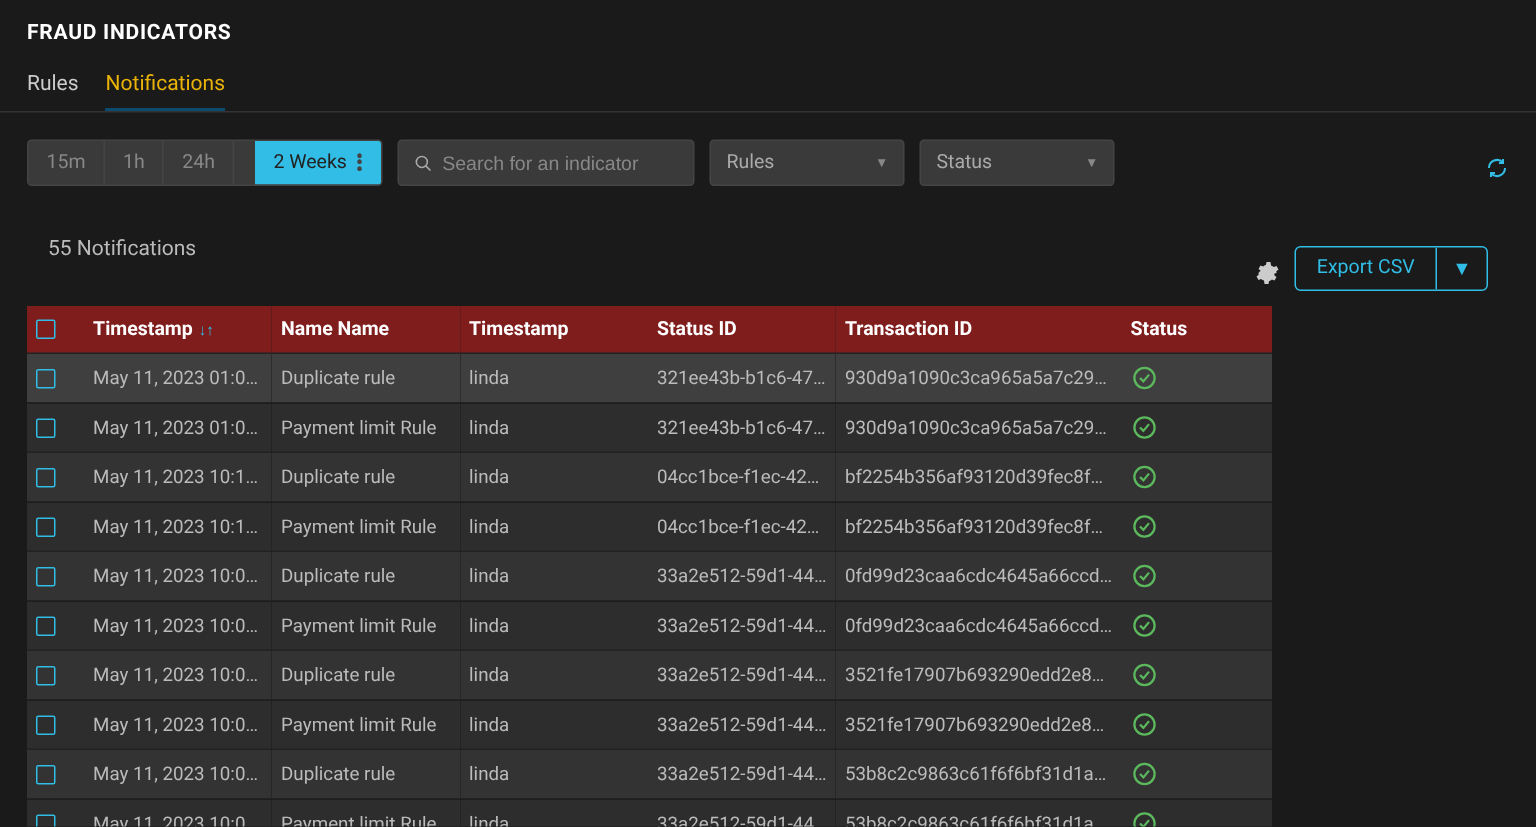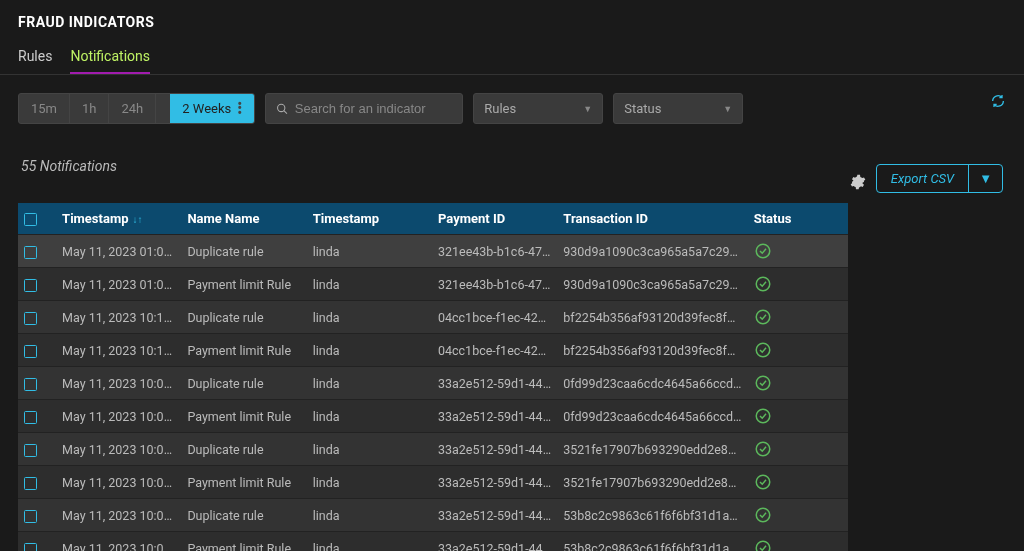--- a/index.html
+++ b/index.html
@@ -25,27 +25,27 @@
       padding: 0 18px 0;
       border-bottom: 1px solid #333;
     }
     .tab {
       padding: 0 0 8px;
       cursor: pointer;
       font-size: 14px;
       color: #ccc;
     }
     .tab.active {
-      color: #bef264;
-      border-bottom: 2px solid #a21caf;
+      color: #eab308;
+      border-bottom: 2px solid #0c4a6e;
     }
 
     .toolbar {
       display: flex;
-      align-items: flex-start;
+      align-items: flex-end;
       gap: 10px;
       padding: 18px 18px 14px;
     }
     .time-group, .search-box, .select-box {
       background: #3a3a3a;
       border: 1px solid #444;
       border-radius: 3px;
       display: flex;
       align-items: center;
     }
@@ -94,22 +94,21 @@
     .chev { font-size: 9px; color: #888; }
     .refresh-spot {
       margin-left: auto;
       color: #31bde5;
       cursor: pointer;
     }
 
     .count-row {
       display: flex;
       align-items: center;
-      padding: 0 21px 10px;
-      font-style: italic;
+      padding: 0 32px 10px;
     }
     .count-label { font-size: 14px; color: #bbb; }
     .right-actions {
       margin-left: auto;
       display: flex;
       align-items: flex-end;
       gap: 10px;
       margin-top: 26px;
     }
     .gear { color: #ccc; cursor: pointer; }
@@ -131,21 +130,21 @@
       color: #31bde5;
       cursor: pointer;
     }
 
     .table-wrap { padding: 0 18px; }
     .table {
       width: 830px;
       border-collapse: collapse;
       table-layout: fixed;
     }
-    .table thead tr { background: #0c4a6e; margin-left: 32px; }
+    .table thead tr { background: #7f1d1d; margin-left: 32px; }
     .table th {
       text-align: left;
       padding: 8px 6px;
       font-weight: 700;
       font-size: 13px;
       color: #fff;
     }
     .table tbody tr {
       background: #333;
       border-top: 1px solid #222;
@@ -255,21 +254,21 @@
         <col class="col-sess">
         <col class="col-txn">
         <col class="col-status">
     </colgroup>
     <thead>
       <tr>
         <th><span class="cb"></span></th>
         <th><span>Timestamp</span><span class="sort-icon">↓↑</span></th>
         <th>Name Name</th>
         <th>Timestamp</th>
-        <th>Payment ID</th>
+        <th>Status ID</th>
         <th>Transaction ID</th>
         <th>Status</th>
       </tr>
     </thead>
     <tbody id="tbody">
         <tr>
           <td><span class="cb"></span></td>
           <td>May 11, 2023 01:08:2…</td>
           <td>Duplicate rule</td>
           <td>linda</td>

